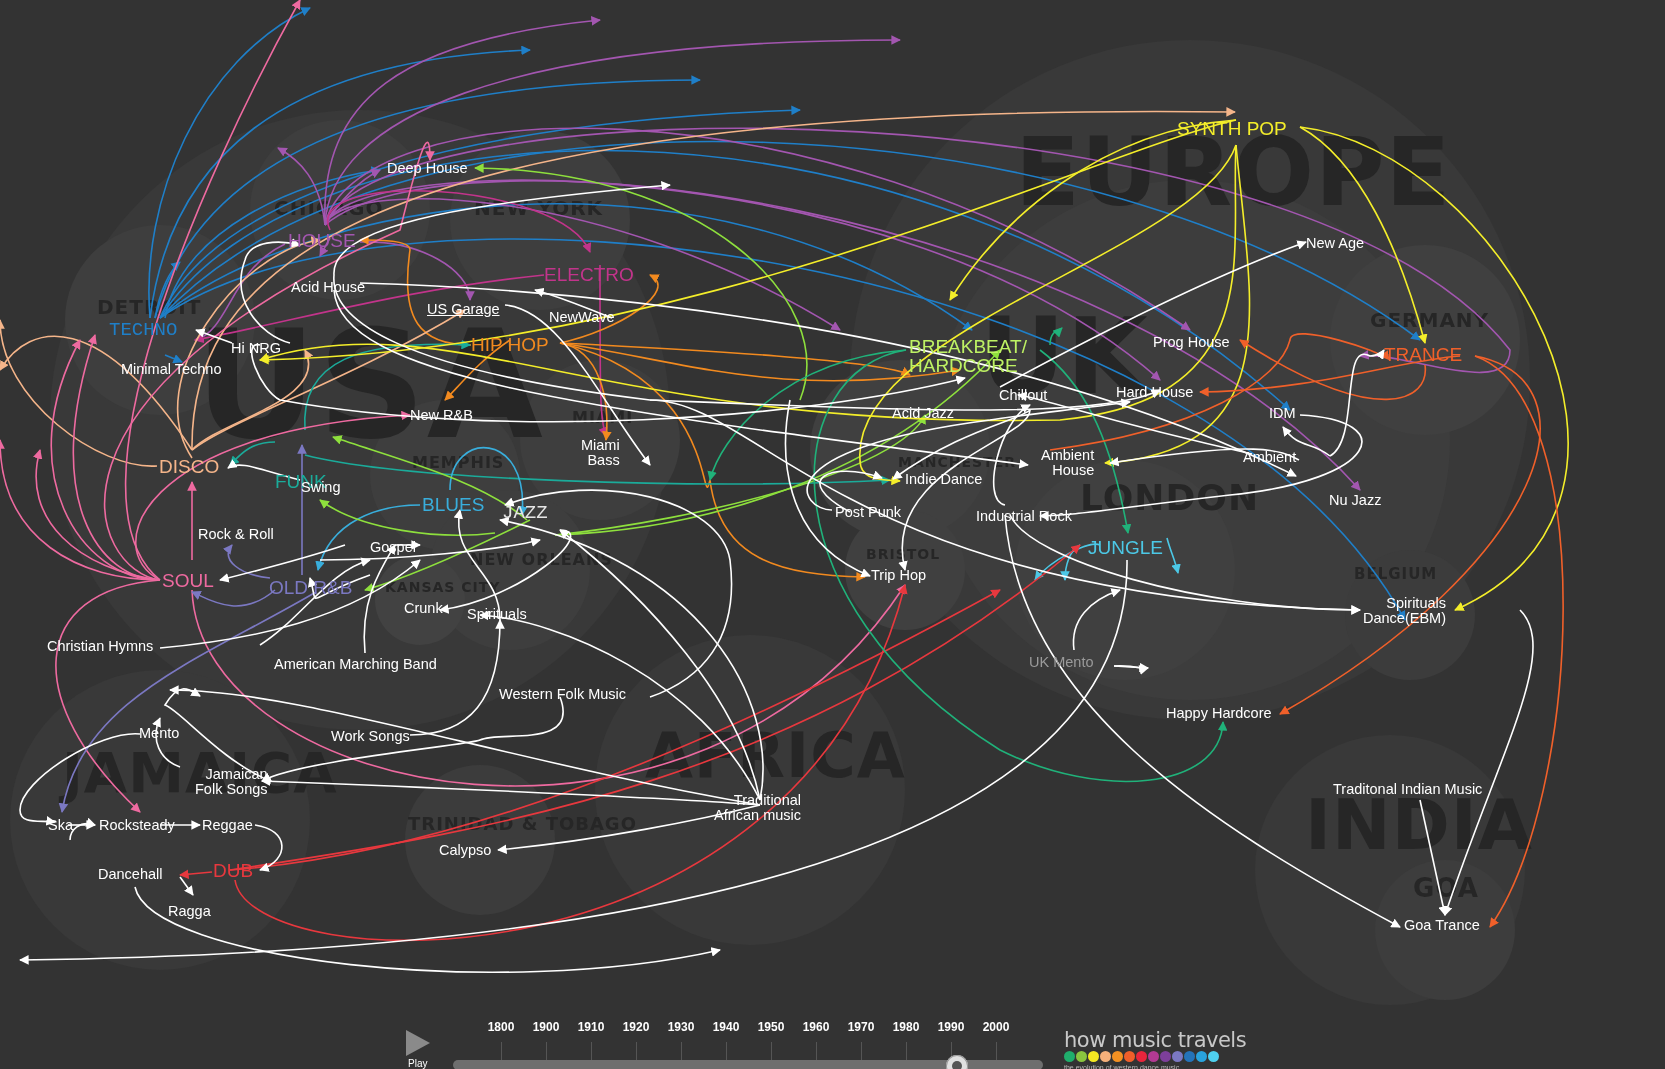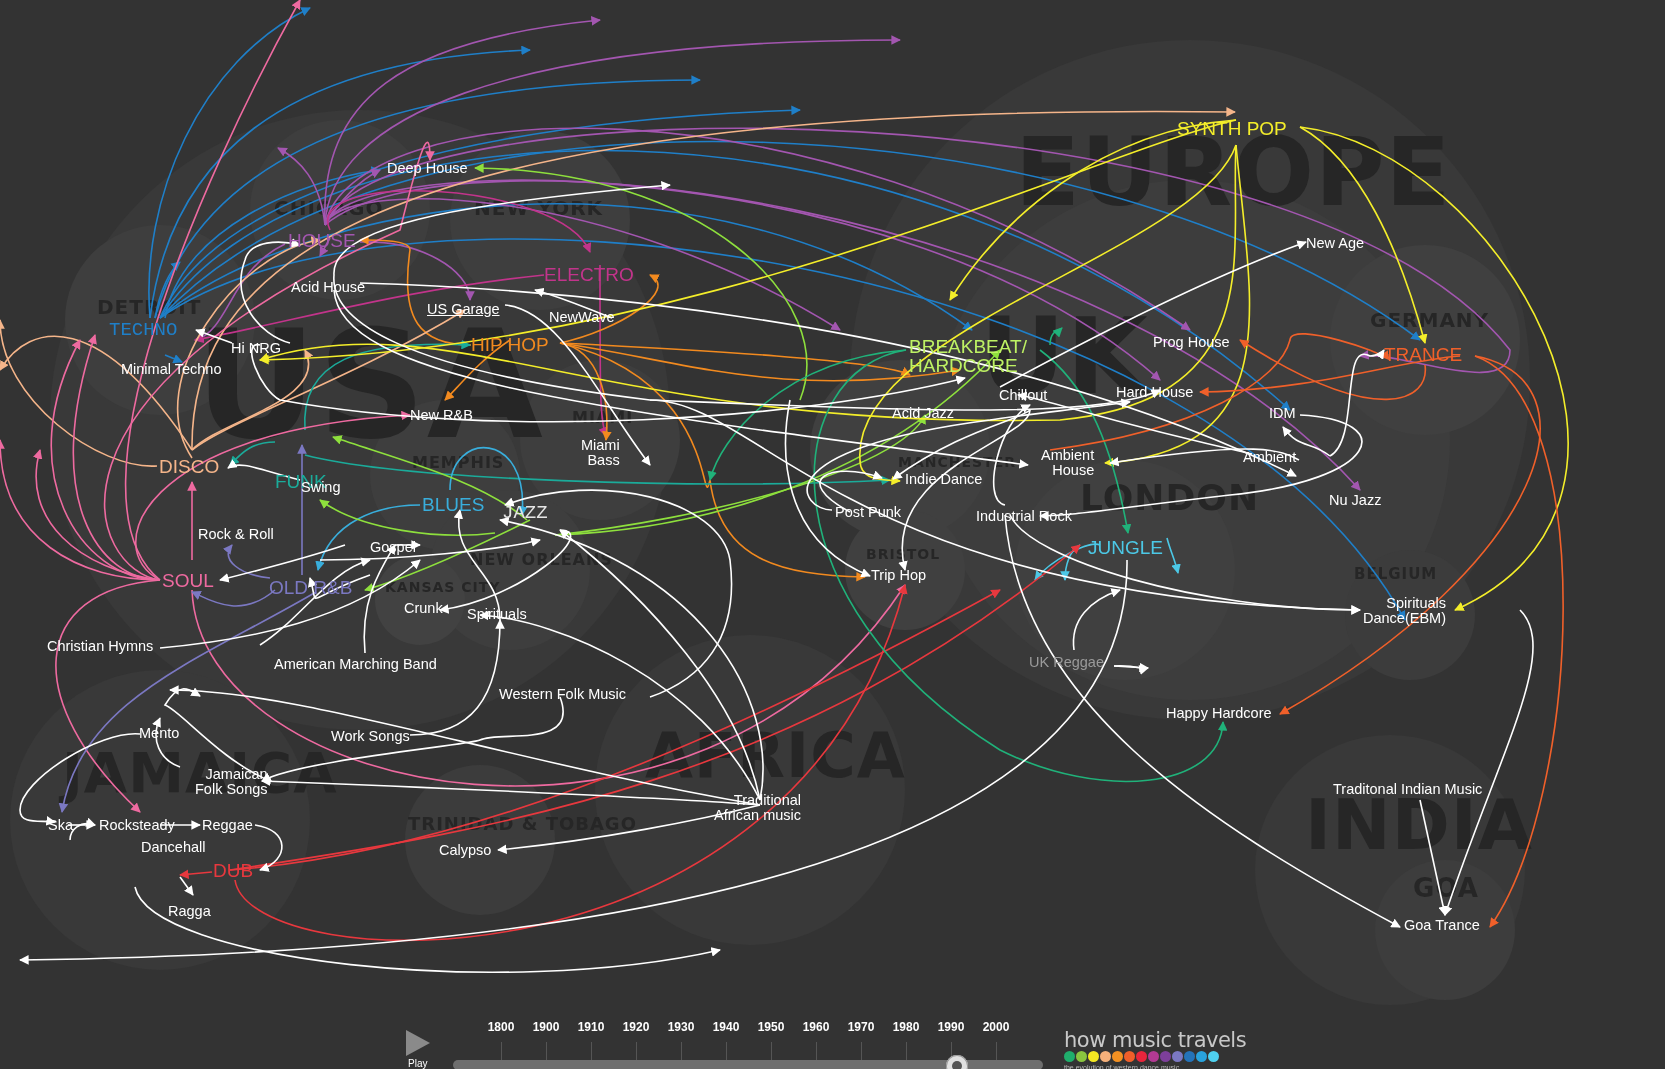--- a/index.html
+++ b/index.html
@@ -377,21 +377,21 @@
       <div class="node minor" style="left: 714px; top: 793px;">
         <span class="l2">Traditional</span>
         <span class="l2">African music</span>
       </div>
       <div class="node minor" style="left: 439px; top: 843px;">
         <span class="l2">Calypso</span>
       </div>
       <div class="node major" style="left: 213px; top: 861px; color: rgb(232, 56, 62);">
         <span class="l2">DUB</span>
       </div>
-      <div class="node minor" style="left: 98px; top: 840px; margin-left: 43px;">
+      <div class="node minor" style="left: 98px; top: 867px;">
         <span class="l2">Dancehall</span>
       </div>
       <div class="node minor" style="left: 168px; top: 904px;">
         <span class="l2">Ragga</span>
       </div>
       <div class="node major" style="left: 1177px; top: 119px; color: rgb(244, 238, 42);">
         <span class="l2">SYNTH POP</span>
       </div>
       <div class="node minor" style="left: 1306px; top: 236px;">
         <span class="l2">New Age</span>
@@ -441,21 +441,21 @@
         <span class="l2">JUNGLE</span>
       </div>
       <div class="node minor" style="left: 871px; top: 568px;">
         <span class="l2">Trip Hop</span>
       </div>
       <div class="node minor" style="left: 1363px; top: 596px;">
         <span class="l2">Spirituals</span>
         <span class="l2">Dance(EBM)</span>
       </div>
       <div class="node minor dim" style="left: 1029px; top: 655px;">
-        <span class="l2">UK Reggae</span>
+        <span class="l2">UK Mento</span>
       </div>
       <div class="node minor" style="left: 1166px; top: 706px;">
         <span class="l2">Happy Hardcore</span>
       </div>
       <div class="node minor" style="left: 1333px; top: 782px;">
         <span class="l2">Traditonal Indian Music</span>
       </div>
       <div class="node minor" style="left: 1404px; top: 918px;">
         <span class="l2">Goa Trance</span>
       </div>

